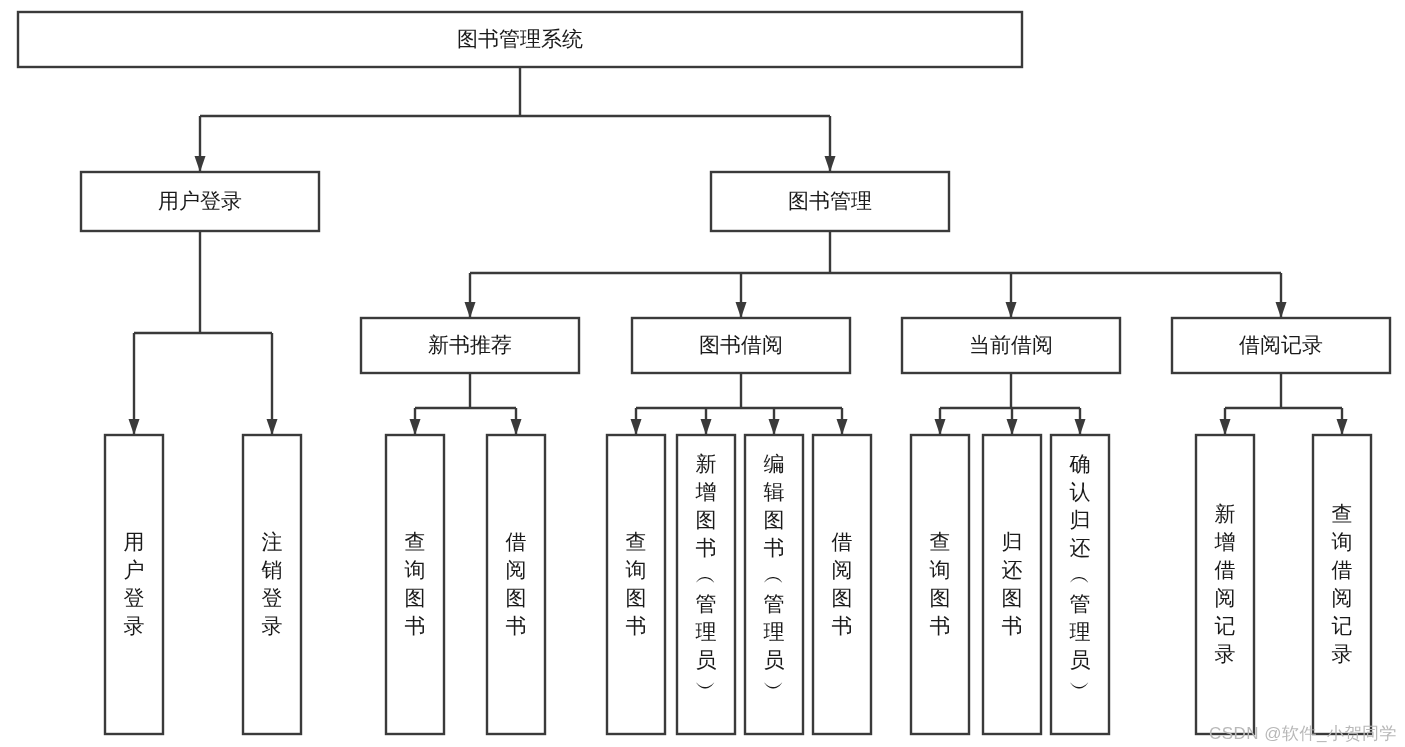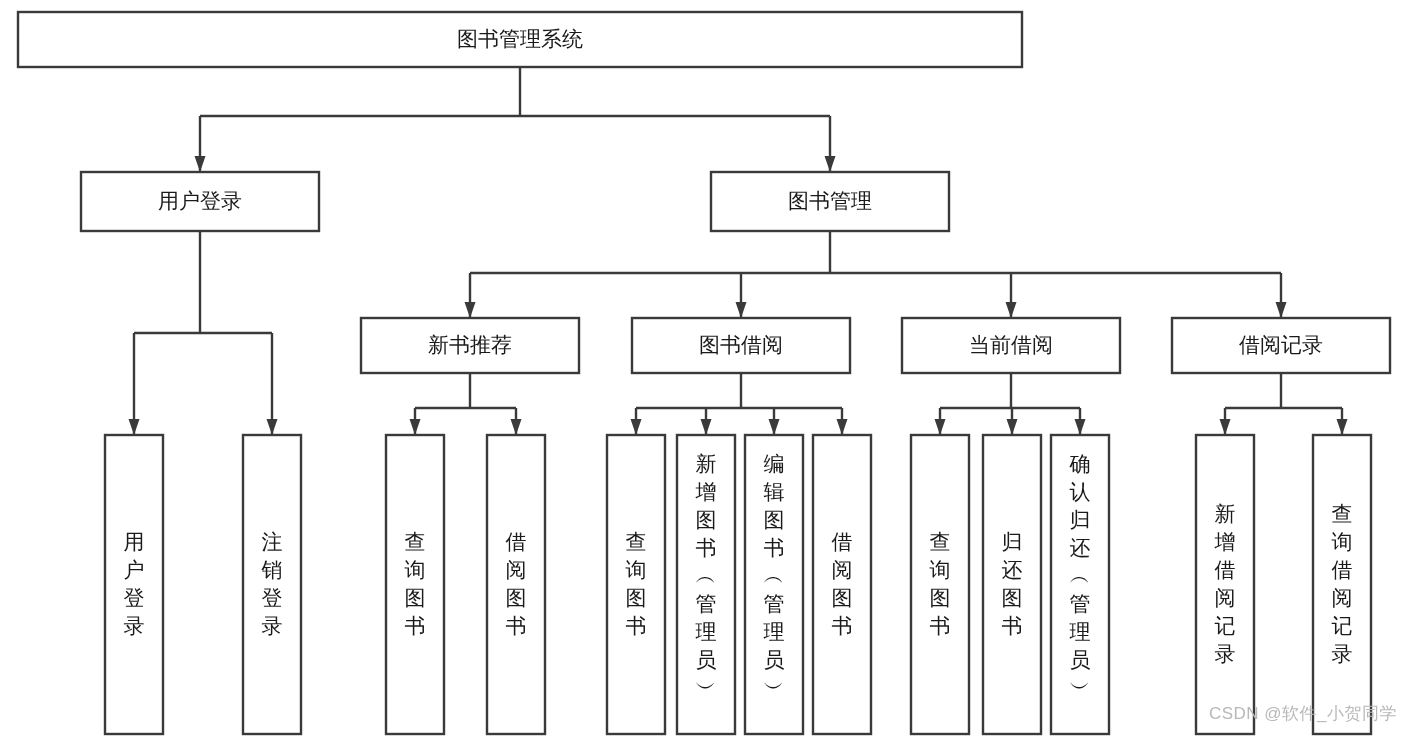--- a/index.html
+++ b/index.html
@@ -51,21 +51,21 @@
   }
   .node-label-v {
     font-family: "Liberation Sans", "DejaVu Sans", sans-serif;
     font-size: 21px;
     fill: #1a1a1a;
     text-anchor: middle;
   }
   .watermark {
     position: absolute;
     right: 8px;
-    bottom: 22px;
+    bottom: 2px;
     font-family: "Liberation Sans", "DejaVu Sans", sans-serif;
     font-size: 17px;
     color: #b8b8b8;
     letter-spacing: 0.5px;
     white-space: nowrap;
     user-select: none;
   }
 </style>
 </head>
 <body>

